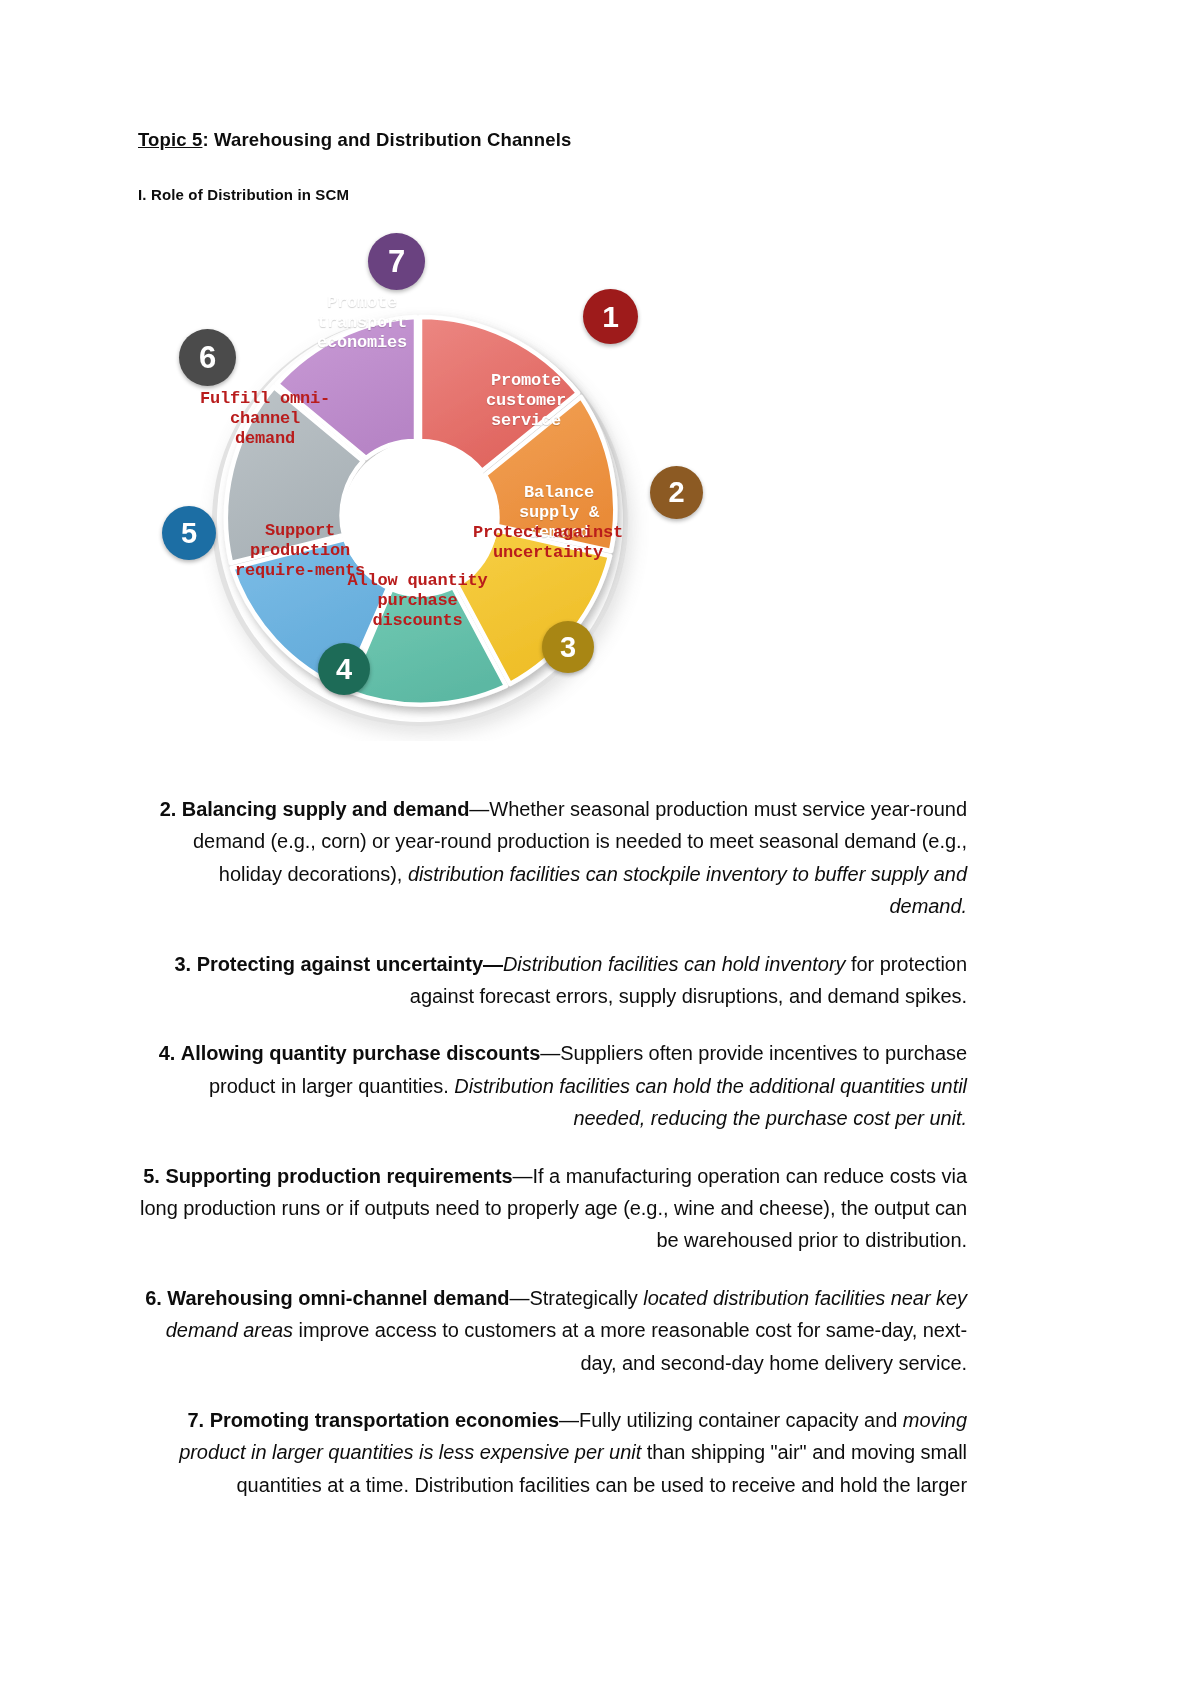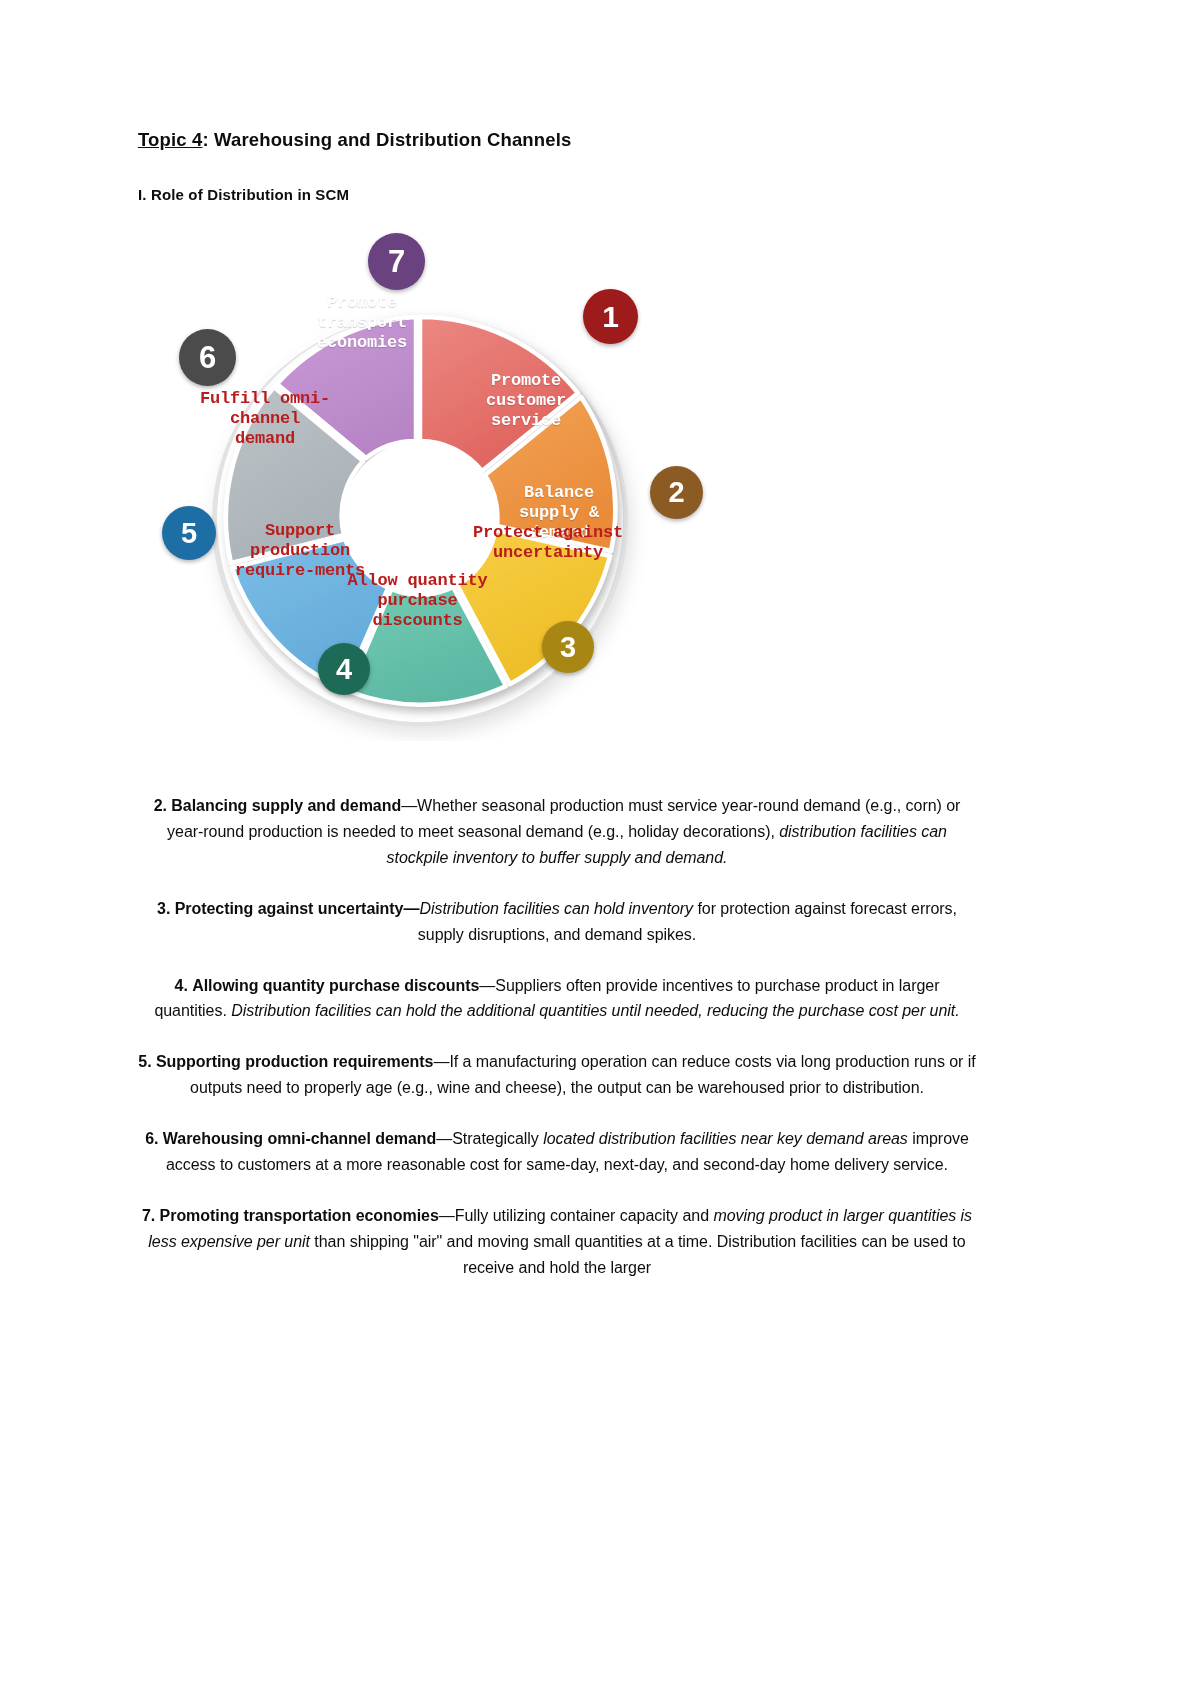--- a/index.html
+++ b/index.html
@@ -80,37 +80,37 @@
     justify-content: center;
     color: #ffffff;
     font-weight: bold;
     font-family: "Liberation Sans", sans-serif;
     box-shadow: 0 2px 4px rgba(0,0,0,0.30);
   }
 
   
   .body-block { margin-top: 52px; }
   p.para {
-    font-size: 16px;
+    font-size: 20px;
     line-height: 1.62;
-    margin: 0 7px 25px 0;
+    margin: 0 16px 25px 0;
     letter-spacing: -0.05px;
-    text-align: center;
+    text-align: right;
   }
   p.para:last-child { margin-bottom: 0; }
   .b { font-weight: bold; }
   .i { font-style: italic; }
 </style>
 </head>
 <body>
 
 <div class="page">
   <div class="content">
 
-    <div class="doc-title"><span class="u">Topic 4</span><span>: Warehousing and Distribution Channels</span></div>
+    <div class="doc-title"><span class="u">Topic 5</span><span>: Warehousing and Distribution Channels</span></div>
 
     <div class="section-heading">I. Role of Distribution in SCM</div>
 
     <div class="diagram-wrap">
       <svg class="donut" viewBox="0 0 620 520">
         <defs>
           <filter id="softshadow" x="-25%" y="-25%" width="150%" height="150%">
             <feDropShadow dx="4" dy="8" stdDeviation="9" flood-color="#8d8d8d" flood-opacity="0.55"></feDropShadow>
           </filter>
           <filter id="segshadow" x="-30%" y="-30%" width="160%" height="160%">

